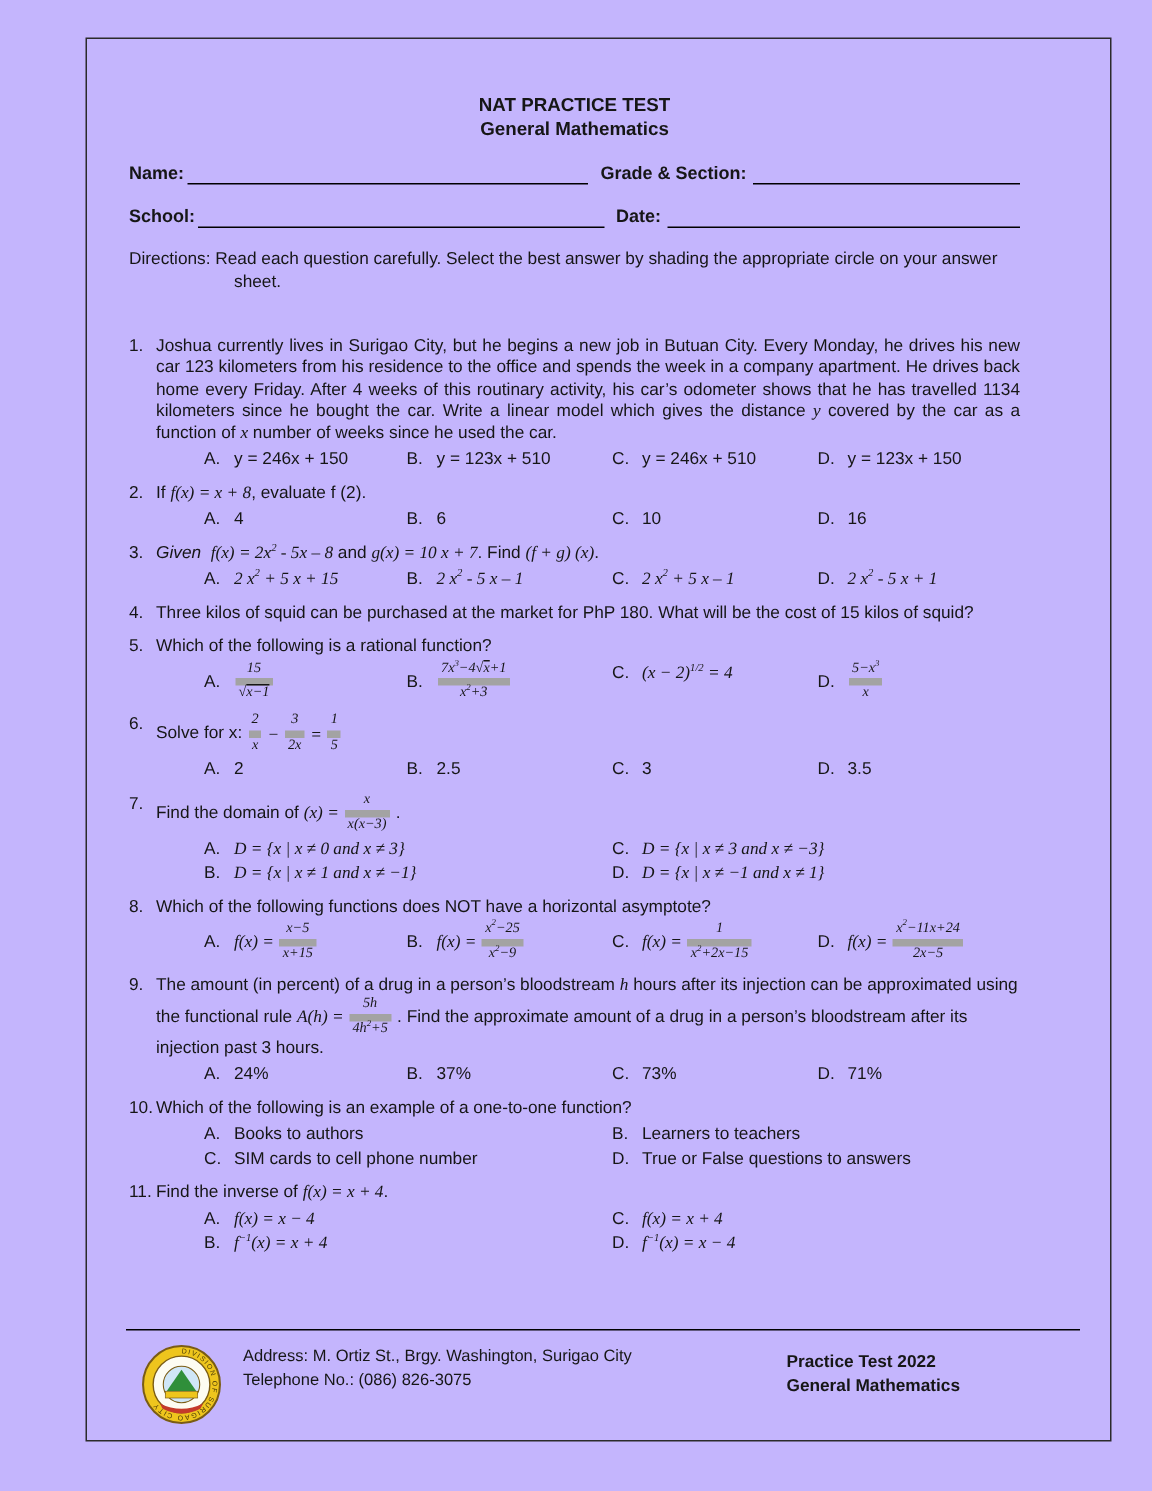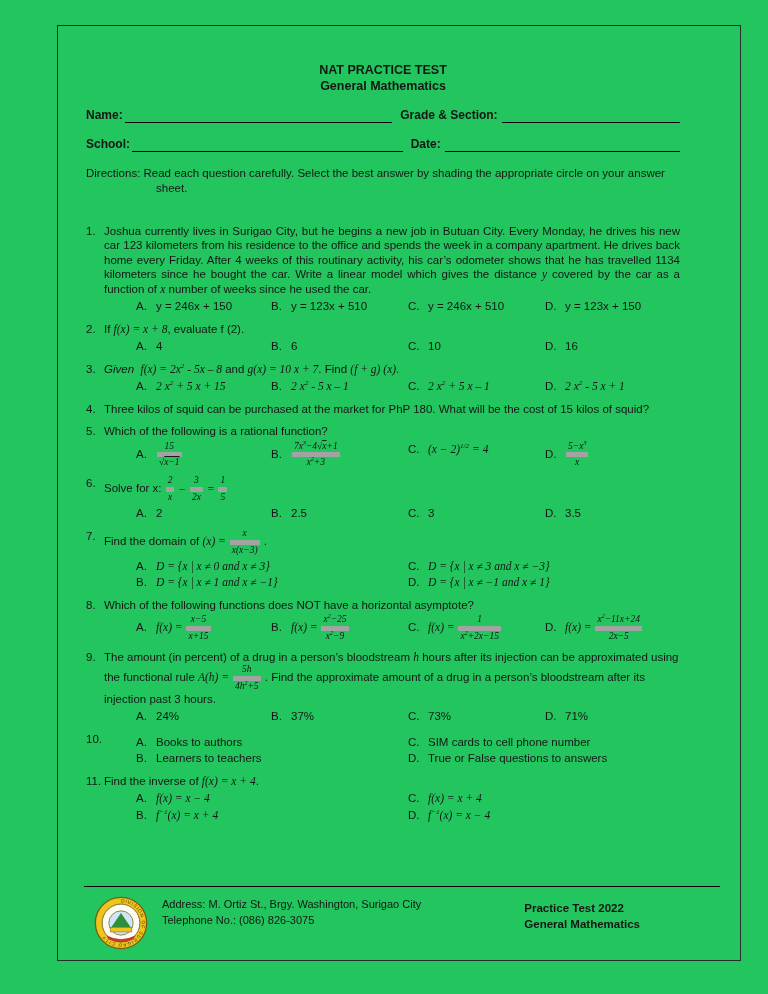--- a/index.html
+++ b/index.html
@@ -1,18 +1,18 @@
 <!DOCTYPE html>
 <html><head>
 <meta charset="utf-8">
 <style>
   html,body{margin:0;padding:0}
   body{width:768px;height:994px;background:#fff;color:#161616;
        font-family:"Liberation Sans","DejaVu Sans",sans-serif;font-size:11.5px;}
-  .page{position:relative;width:768px;height:994px;background:#22c55e;overflow:hidden}
+  .page{position:relative;width:768px;height:994px;background:#c4b5fd;overflow:hidden}
   .frame{position:absolute;left:57px;top:25px;width:684px;height:936px;
          border:1.5px solid #2b2b2b;box-sizing:border-box;
          padding:34px 60px 6px 28px;display:flex;flex-direction:column;overflow:hidden}
   .title,.subtitle{text-align:center;font-weight:700;font-size:12.5px;line-height:16px}
   .title{margin-top:2px}
   .blank-row{display:flex;align-items:flex-end;margin-top:14px;font-weight:700;font-size:12px;line-height:15px}
   .blank{border-bottom:1.5px solid #000;height:14px}
   .bl-name{flex:1.5;margin:0 8px 0 2px}
   .bl-grade{flex:1;margin-left:4px}
   .bl-school{flex:1.15;margin:0 8px 0 2px}
@@ -176,24 +176,25 @@
             <div class="choice"><span class="c-label">B.</span><span>37%</span></div>
             <div class="choice"><span class="c-label">C.</span><span>73%</span></div>
             <div class="choice"><span class="c-label">D.</span><span>71%</span></div>
           </div>
         </div>
       </div>
 
       <div class="q">
         <span class="q-num">10.</span>
         <div class="q-body">
+          <div class="q-text">Which of the following is an example of a one-to-one function?</div>
           <div class="choices cols2">
             <div class="choice"><span class="c-label">A.</span><span>Books to authors</span></div>
+            <div class="choice"><span class="c-label">B.</span><span>Learners to teachers</span></div>
             <div class="choice"><span class="c-label">C.</span><span>SIM cards to cell phone number</span></div>
-            <div class="choice"><span class="c-label">B.</span><span>Learners to teachers</span></div>
             <div class="choice"><span class="c-label">D.</span><span>True or False questions to answers</span></div>
           </div>
         </div>
       </div>
 
       <div class="q">
         <span class="q-num">11.</span>
         <div class="q-body">
           <div class="q-text">Find the inverse of <span class="m">f(x) = x + 4</span>.</div>
           <div class="choices cols2">

